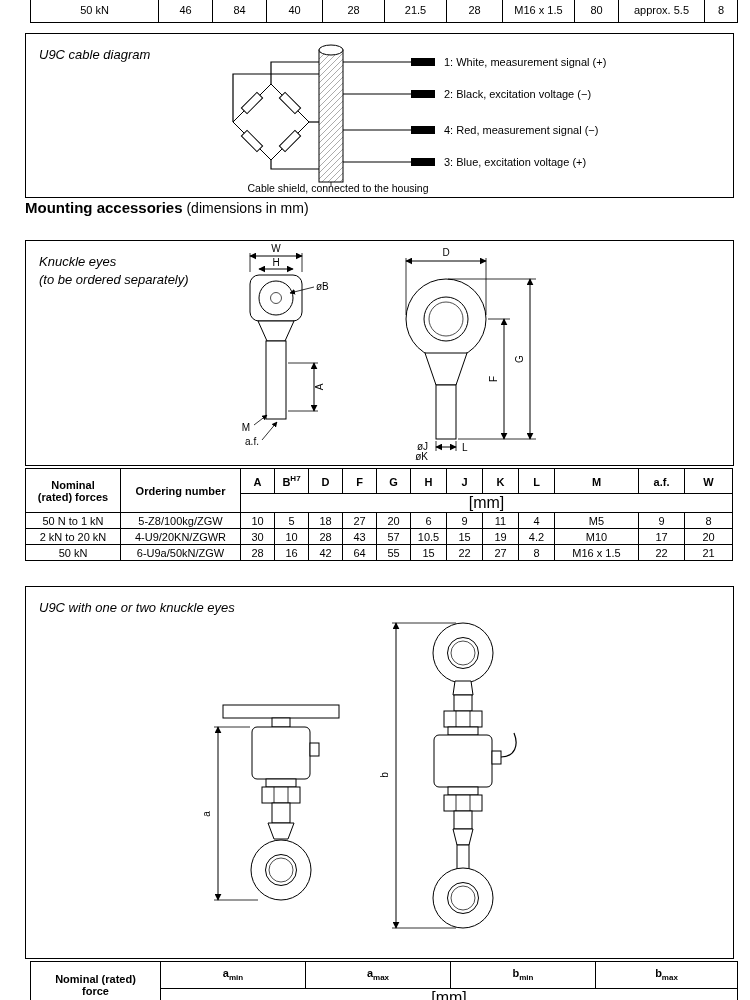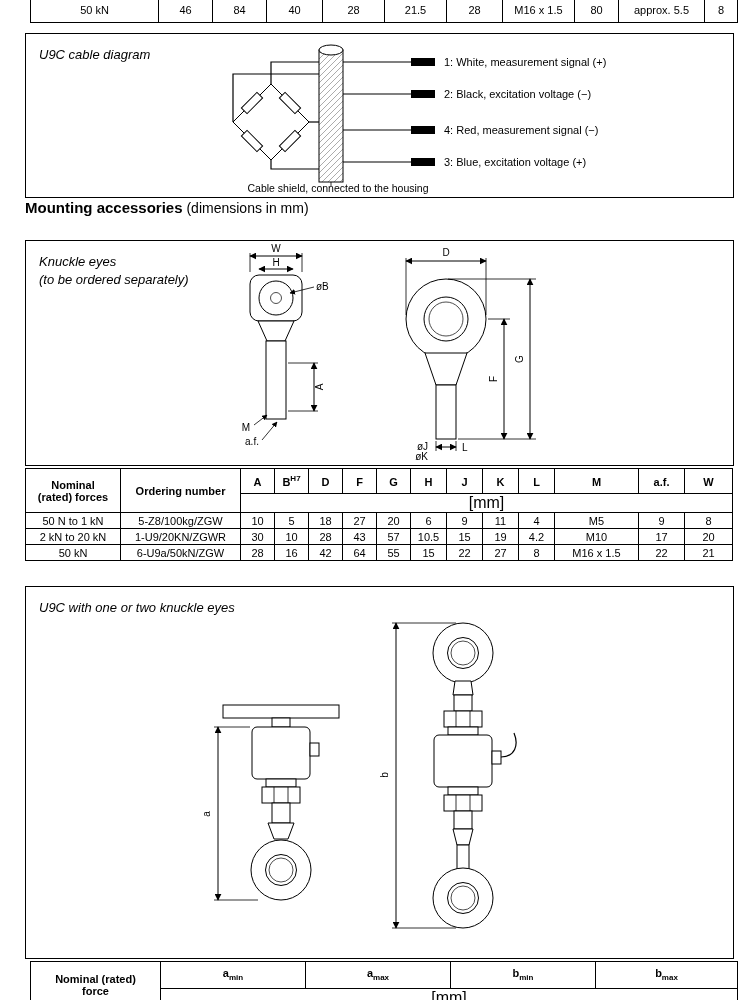--- a/index.html
+++ b/index.html
@@ -239,21 +239,21 @@
     <td>6</td>
     <td>9</td>
     <td>11</td>
     <td>4</td>
     <td>M5</td>
     <td>9</td>
     <td>8</td>
   </tr>
   <tr>
     <td>2 kN to 20 kN</td>
-    <td>1-U9/20KN/ZGWR</td>
+    <td>4-U9/20KN/ZGWR</td>
     <td>30</td>
     <td>10</td>
     <td>28</td>
     <td>43</td>
     <td>57</td>
     <td>10.5</td>
     <td>15</td>
     <td>19</td>
     <td>4.2</td>
     <td>M10</td>

